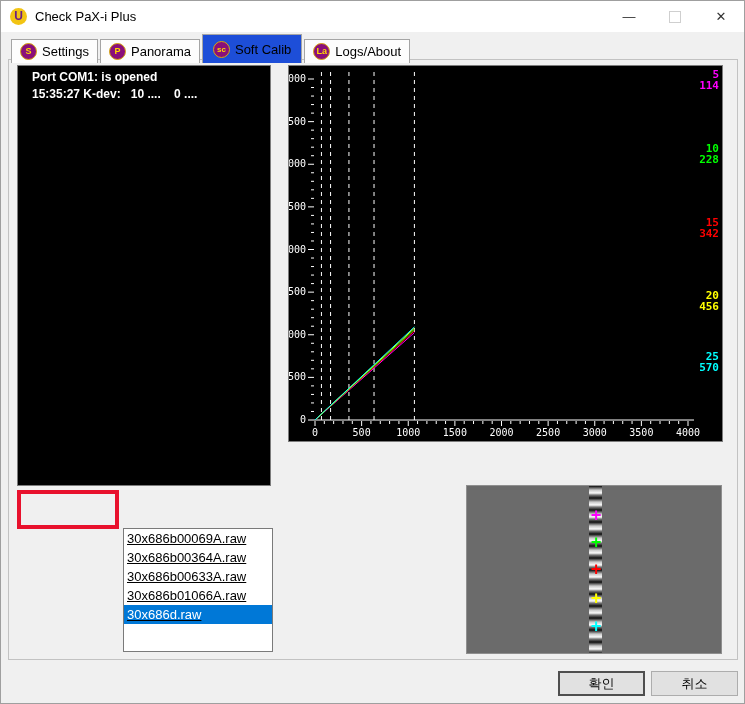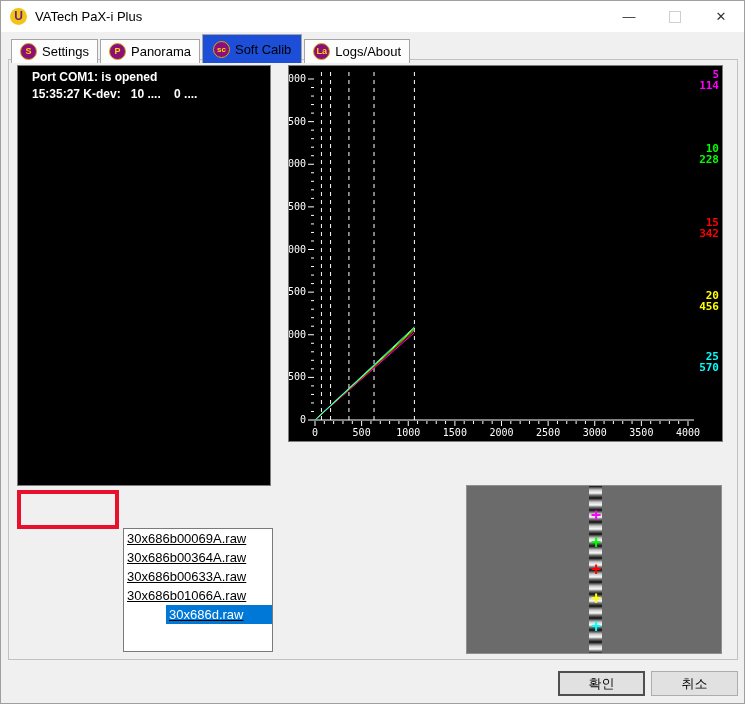--- a/index.html
+++ b/index.html
@@ -31,21 +31,21 @@
   .combo .val{position:absolute;left:4px;top:2px;}
   .combo .drop{position:absolute;right:1px;top:1px;bottom:1px;width:17px;background:#e1e1e1;border-left:1px solid #adadad;display:flex;align-items:center;justify-content:center;}
   .arrow-down{width:0;height:0;border-left:4px solid transparent;border-right:4px solid transparent;border-top:5px solid #444;}
   .btn{position:absolute;background:#e1e1e1;border:1px solid #adadad;box-sizing:border-box;font-size:13px;color:#000;display:flex;align-items:center;justify-content:center;font-family:"Liberation Sans",sans-serif;}
   .label{position:absolute;font-size:13px;color:#000;}
   
   #dark-highlight{position:absolute;left:16px;top:489px;width:102px;height:39px;border:4px solid #e8112d;box-sizing:border-box;z-index:5;pointer-events:none;}
   
   #file-list{position:absolute;left:122px;top:527px;width:150px;height:124px;background:#fff;border:1px solid #7a7a7a;box-sizing:border-box;font-size:13px;overflow:hidden;z-index:2;text-decoration:underline;}
   .file-item{height:19px;line-height:19px;padding-left:3px;white-space:nowrap;color:#000;}
-  .file-item.selected{background:#0078d7;color:#fff;margin-left:42px;}
+  .file-item.selected{background:#0078d7;color:#fff;}
   
   .spin-label{position:absolute;font-size:13px;color:#000;}
   .spin{position:absolute;width:53px;height:24px;background:#fff;border:1px solid #7a7a7a;box-sizing:border-box;}
   .spin .v{position:absolute;left:4px;top:3px;font-size:13px;}
   .spin .updown{position:absolute;right:0;top:0;bottom:0;width:13px;display:flex;flex-direction:column;}
   .spin .updown span{flex:1;background:#f0f0f0;border-left:1px solid #9a9a9a;position:relative;}
   .spin .updown span + span{border-top:1px solid #9a9a9a;}
   .tri-up{position:absolute;left:3px;top:3px;width:0;height:0;border-left:3px solid transparent;border-right:3px solid transparent;border-bottom:4px solid #333;}
   .tri-dn{position:absolute;left:3px;top:3px;width:0;height:0;border-left:3px solid transparent;border-right:3px solid transparent;border-top:4px solid #333;}
   
@@ -56,21 +56,21 @@
   .footer-btn{position:absolute;width:87px;height:25px;}
   #ok-btn{border:2px solid #4f4f4f;}
 </style>
 </head>
 <body>
 
 <div id="window">
 
   <div id="titlebar">
     <div class="app-logo">U</div>
-    <div class="title-text">VATech PaX-i Plus</div>
+    <div class="title-text">Check PaX-i Plus</div>
     <div class="win-controls">
       <div class="win-btn">
           <span>—</span>
         </div>
       <div class="win-btn">
           <span class="max-box"></span>
         </div>
       <div class="win-btn">
           <span>✕</span>
         </div>

